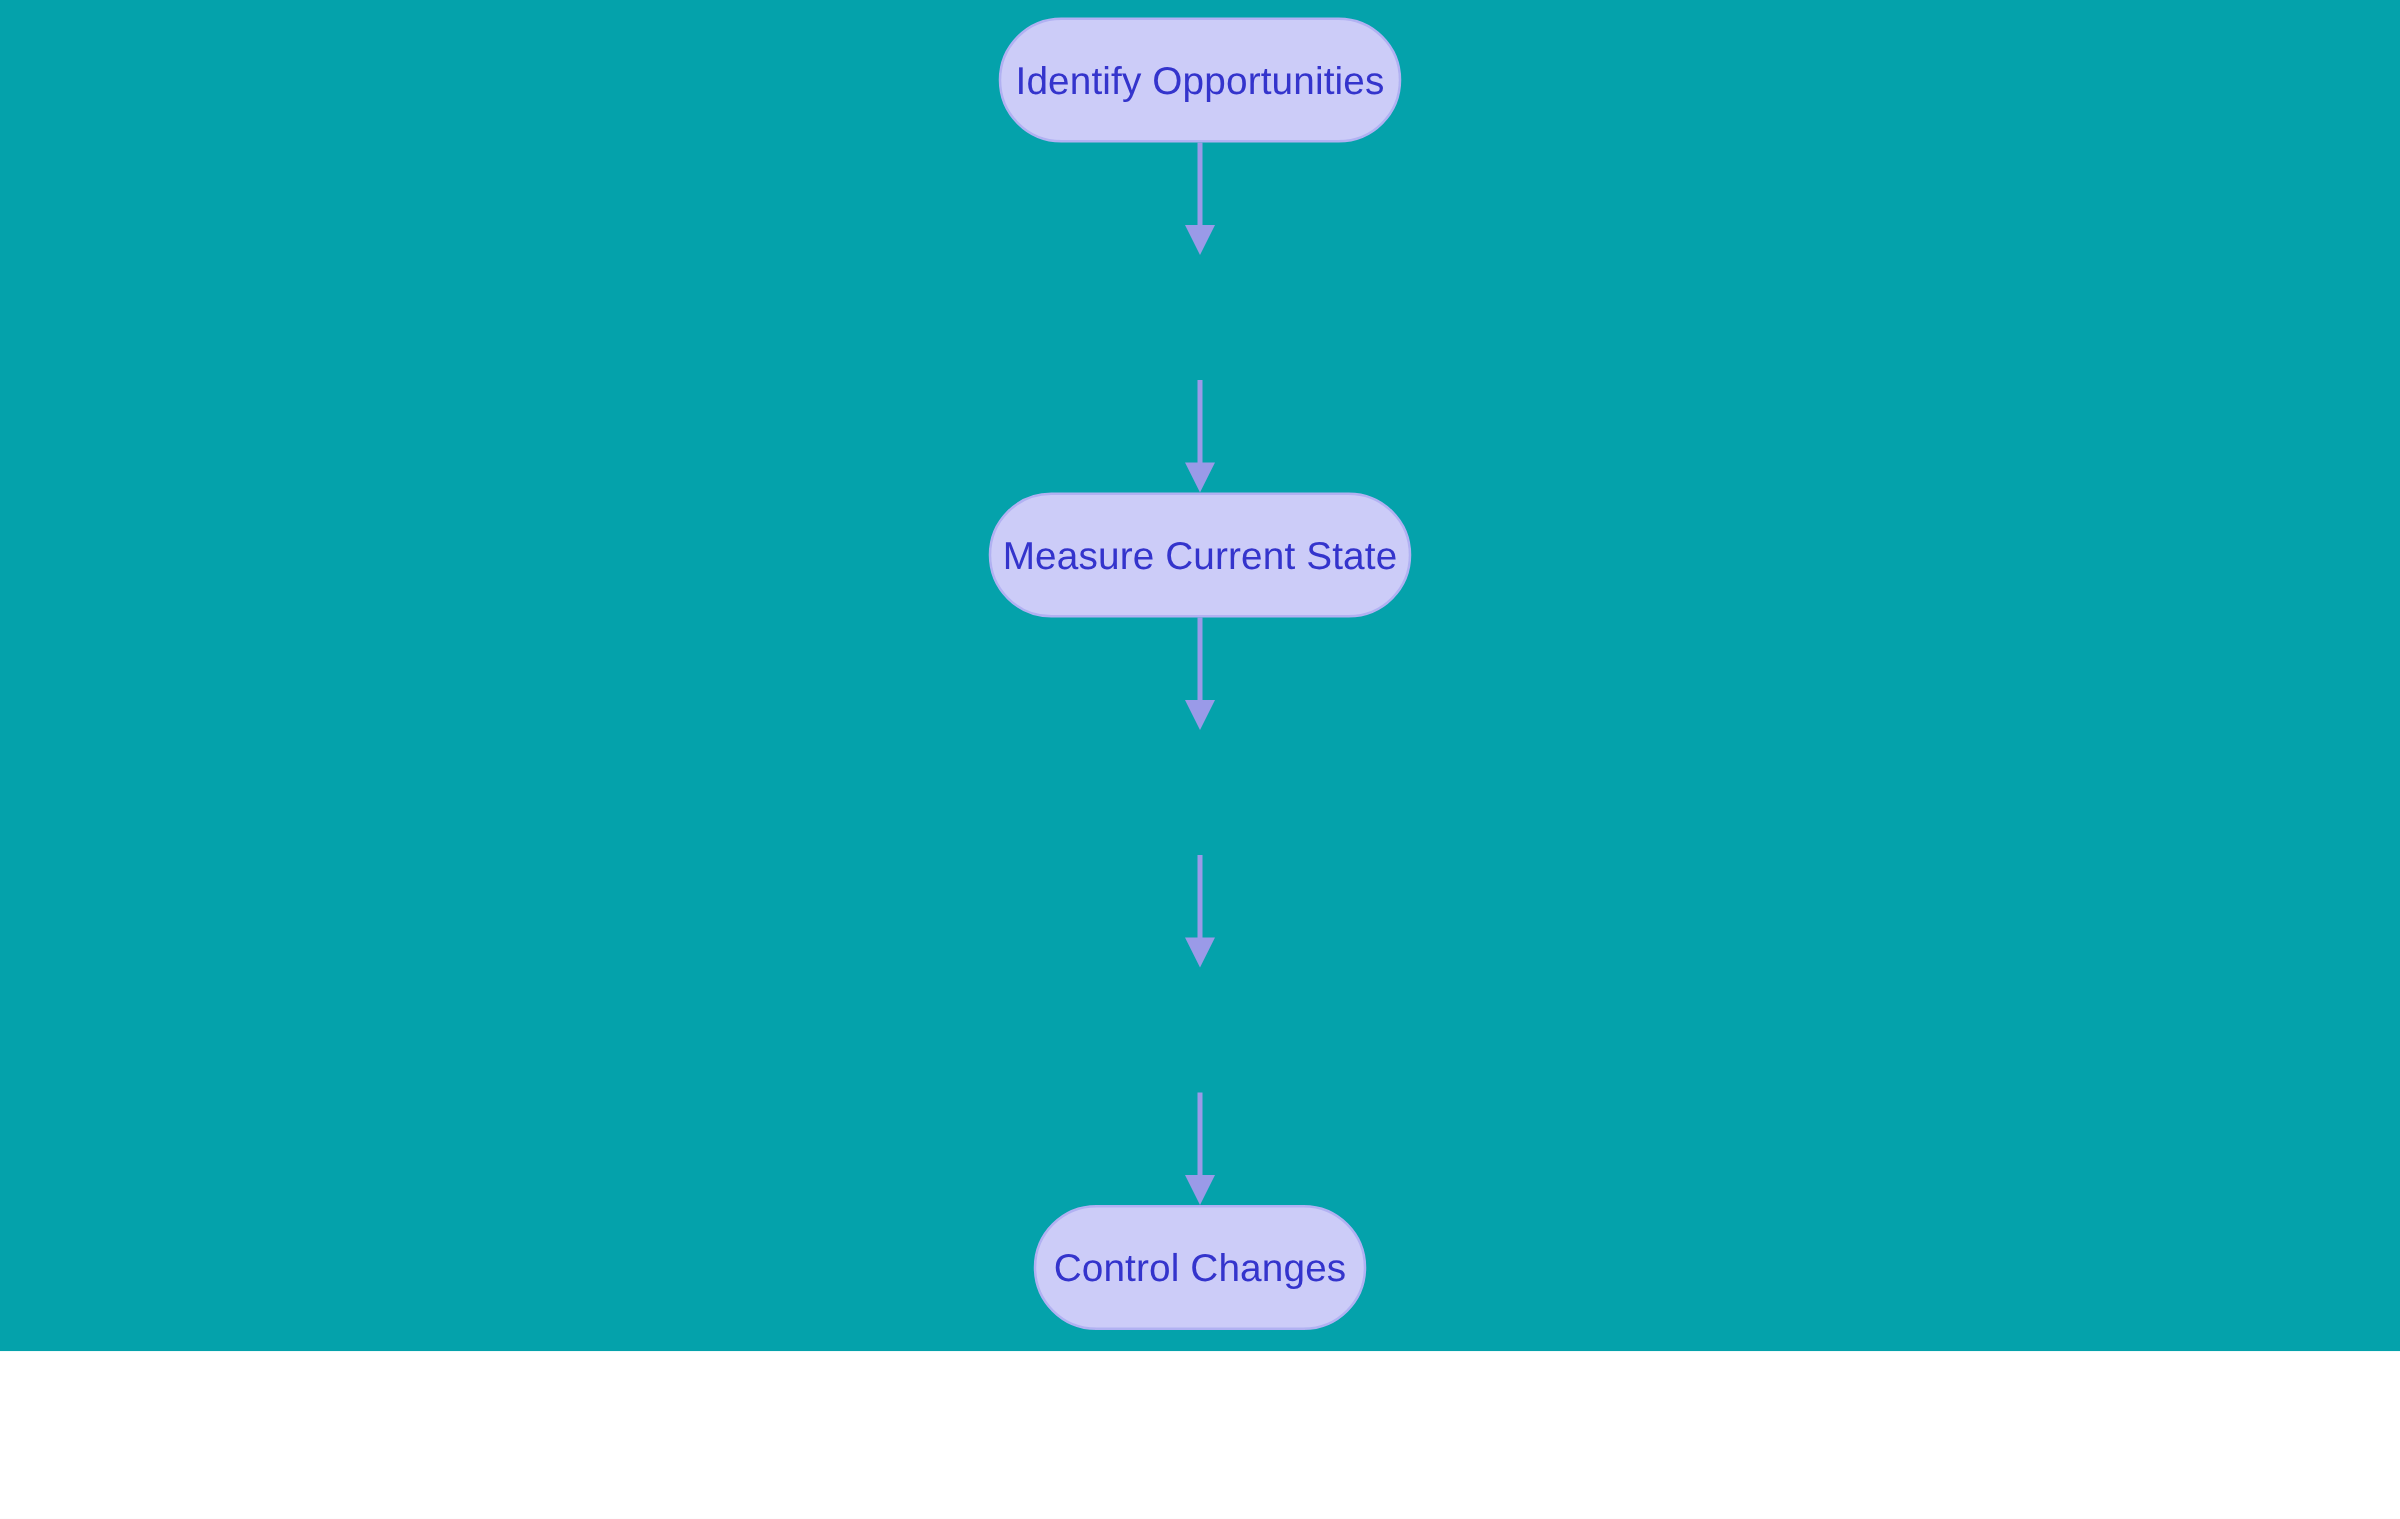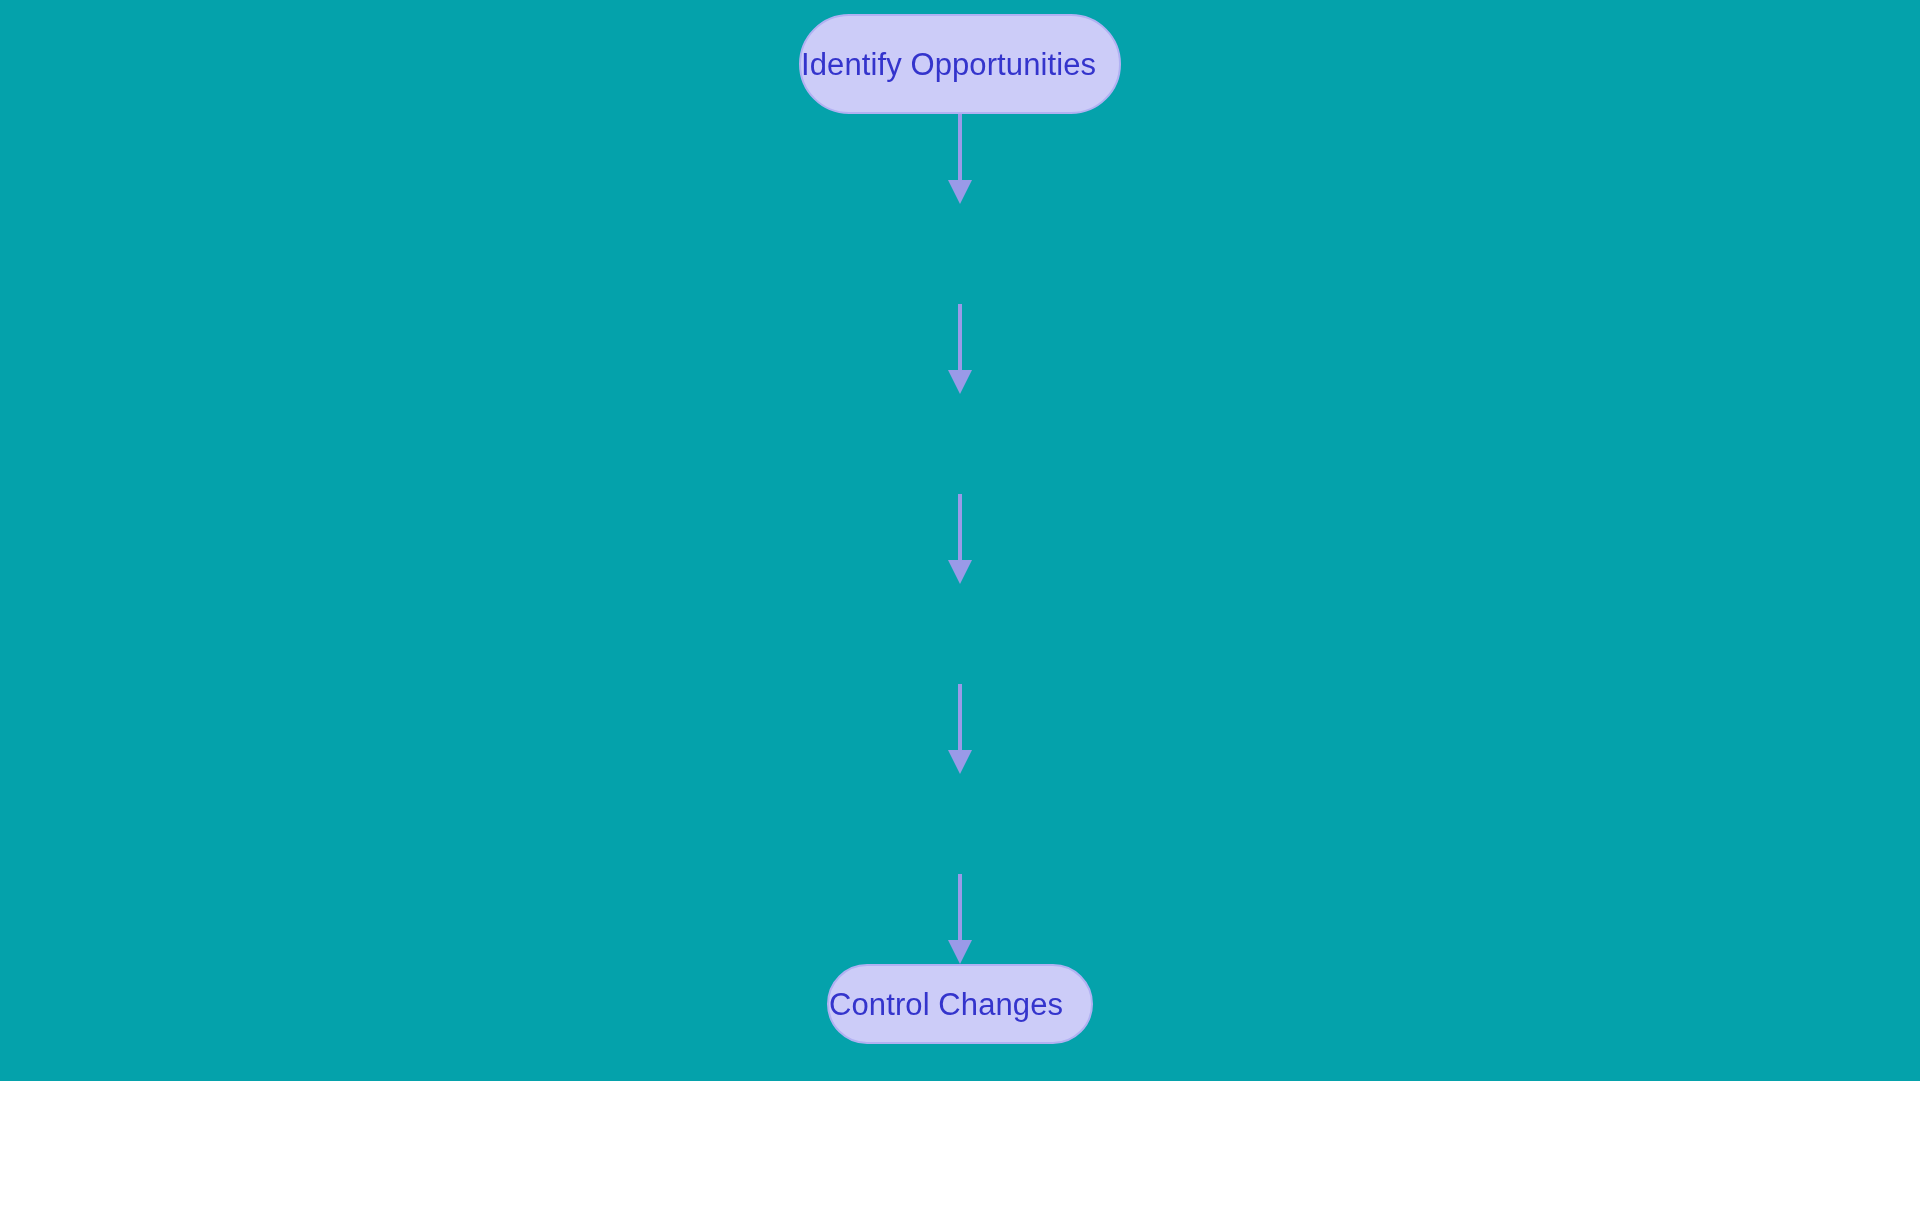--- a/index.html
+++ b/index.html
@@ -38,21 +38,21 @@
   }
 
   .node {
     position: absolute;
     box-sizing: border-box;
     background: #ccccf8;
     border: 2px solid #b1b1f2;
     border-radius: 999px;
     display: flex;
     align-items: center;
-    justify-content: flex-start;
+    justify-content: center;
     transform: translateX(-50%);
   }
 
   .node-label {
     color: #3434cc;
     font-family: "Liberation Sans", sans-serif;
     font-size: 31px;
     font-weight: 400;
     letter-spacing: 0.1px;
     line-height: 1;
@@ -121,24 +121,27 @@
           <line x1="15" y1="0" x2="15" y2="68" stroke="#9a9ae8" stroke-width="4"></line>
           <polygon points="3,66 27,66 15,90" fill="#9a9ae8"></polygon>
         </svg>
       </div>
 
       <div class="node" style="left:960px; top:14px; width:322px; height:100px;">
         <span class="node-label">Identify Opportunities</span>
       </div>
 
 
+      <div class="node" style="left:960px; top:394px; width:338px; height:100px;">
+        <span class="node-label">Measure Current State</span>
+      </div>
 
 
 
-      <div class="node" style="left:960px; top:964px; width:266px; height:80px;">
+      <div class="node" style="left:960px; top:964px; width:266px; height:100px;">
         <span class="node-label">Control Changes</span>
       </div>
 
     </div>
   </div>
 
   <div id="whitespace"></div>
 
 </div>
 

